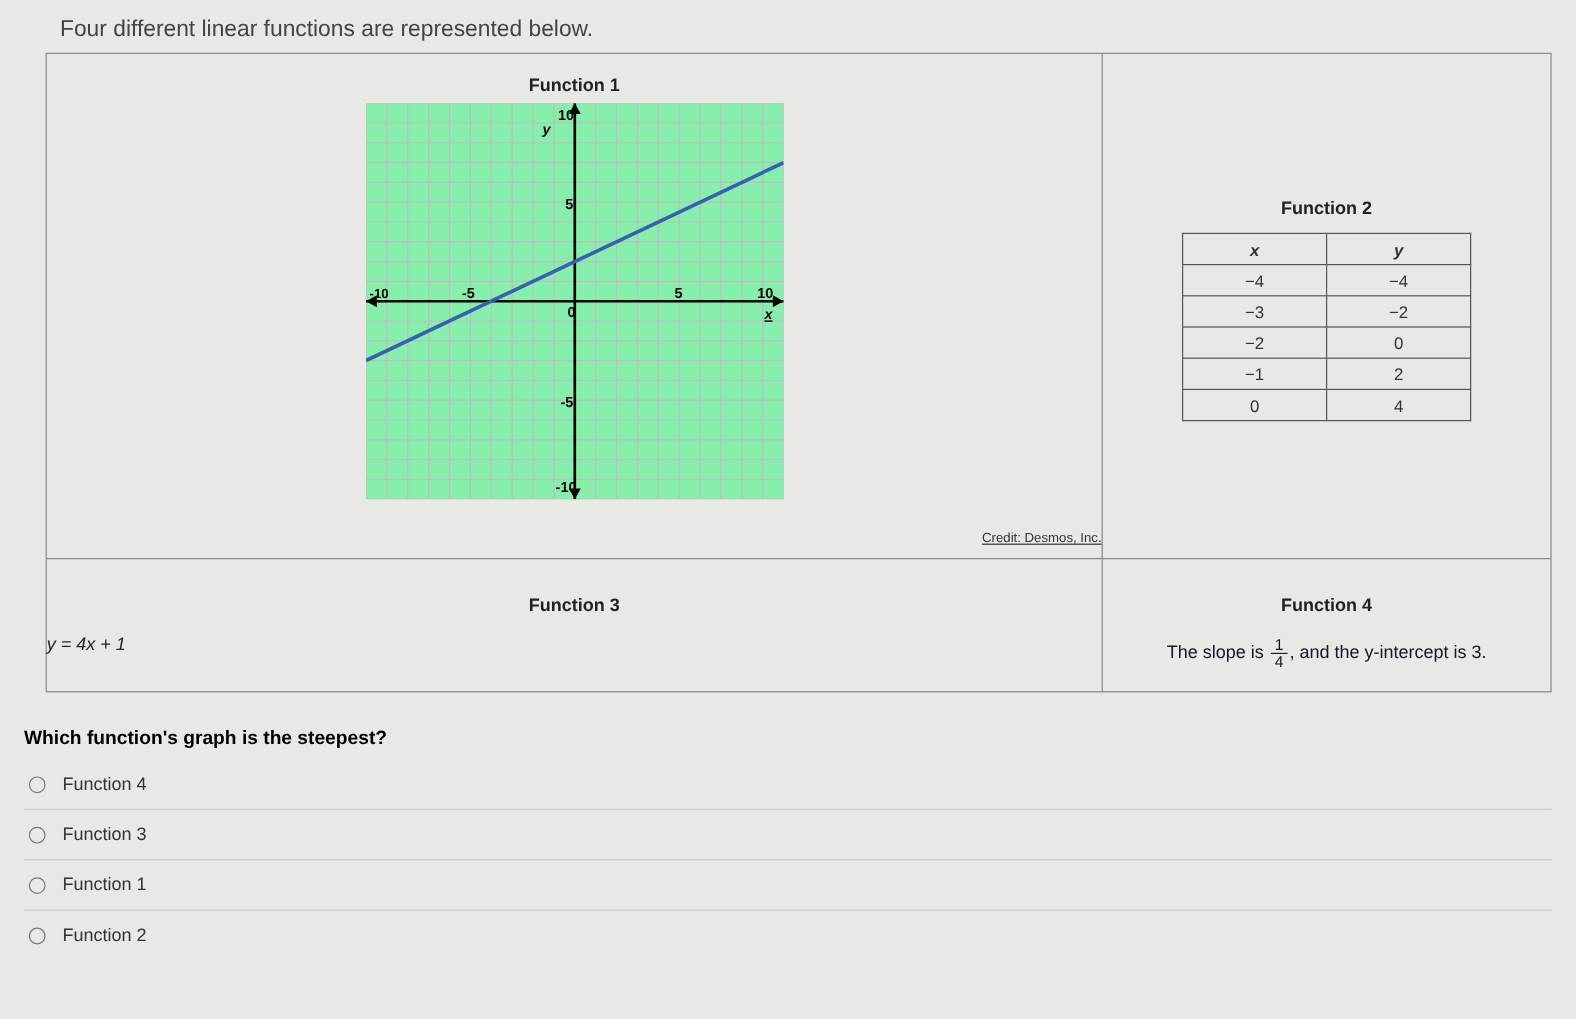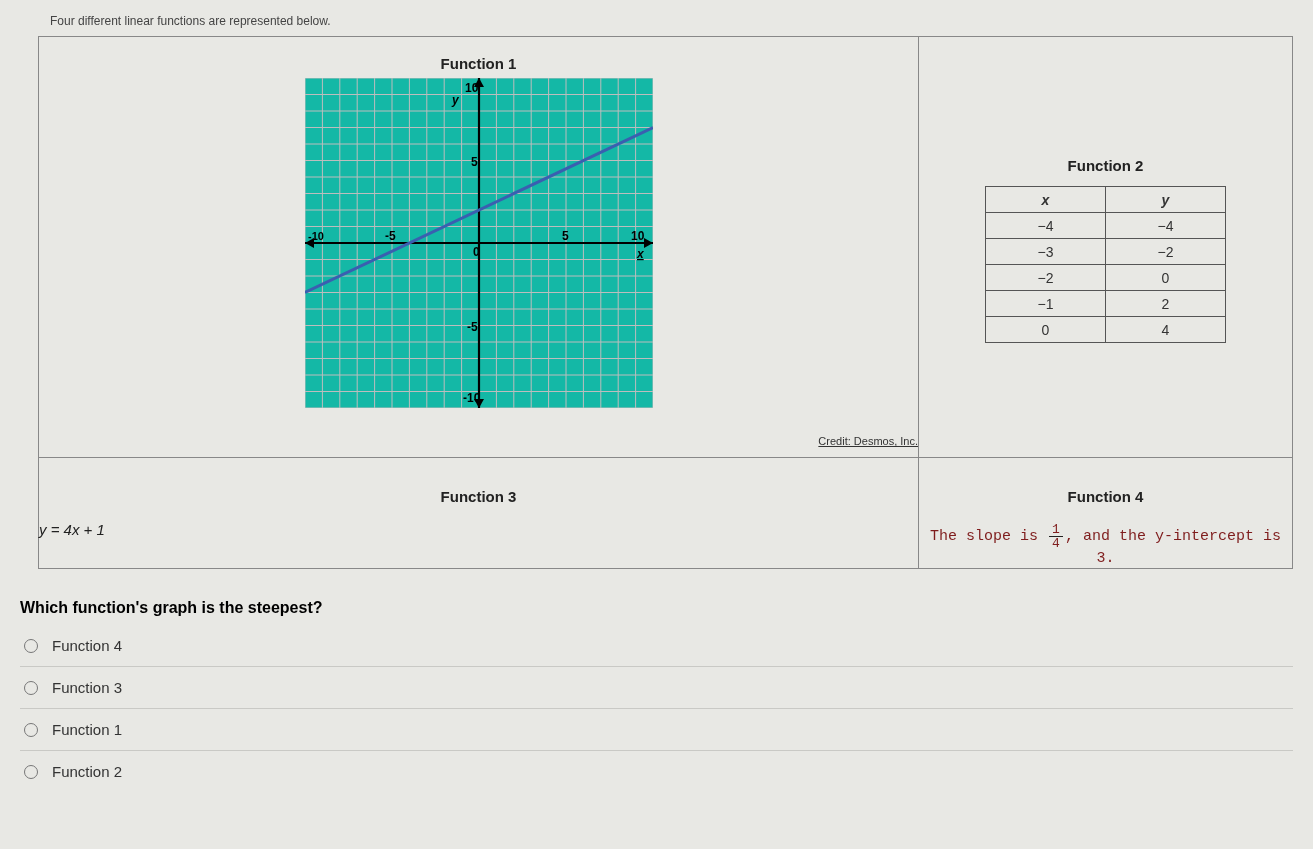--- a/index.html
+++ b/index.html
@@ -8,21 +8,21 @@
     background: #e8e8e4;
     width: 1313px;
     height: 849px;
     color: #333;
     font-size: 14px;
   }
   .page {
     padding: 10px 20px 0 20px;
   }
   .intro {
-    font-size: 12px;
+    font-size: 19px;
     color: #444;
     margin: 4px 0 8px 30px;
     font-weight: 500;
   }
   .grid-outer {
     border: 1px solid #888;
     margin: 0 0 0 18px;
   }
   .row {
     display: flex;
@@ -56,22 +56,21 @@
     text-align: left;
     margin-top: 16px;
     font-size: 15px;
     font-style: italic;
     color: #222;
   }
   .desc {
     text-align: center;
     margin-top: 18px;
     font-size: 15px;
-    color: #7f1d1d;
-    font-family: Liberation Mono, monospace;
+    color: #0f172a;
   }
   .frac {
     display: inline-block;
     vertical-align: middle;
     text-align: center;
     line-height: 1;
     margin: 0 2px;
   }
   .frac .n { display:block; border-bottom:1px solid #222; padding:0 3px; font-size:13px;}
   .frac .d { display:block; padding:0 3px; font-size:13px;}
@@ -85,21 +84,21 @@
     text-decoration: underline;
   }
 
   
   .graph-wrap {
     display:flex; justify-content:center; margin-top:6px;
   }
   .graph {
     position: relative;
     width: 348px; height: 330px;
-    background: #14b8a6;
+    background: #86efac;
   }
   .grid-svg { position:absolute; inset:0; }
 
   
   .f2table {
     border-collapse: collapse;
     margin: 12px auto 0 auto;
   }
   .f2table th, .f2table td {
     border: 1px solid #555;

